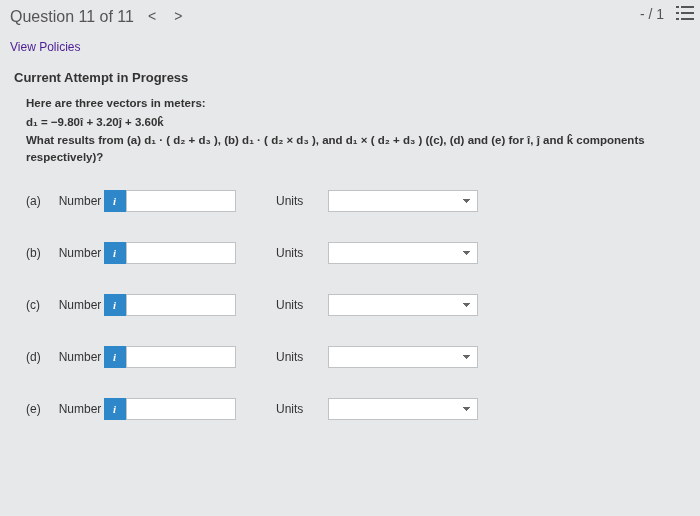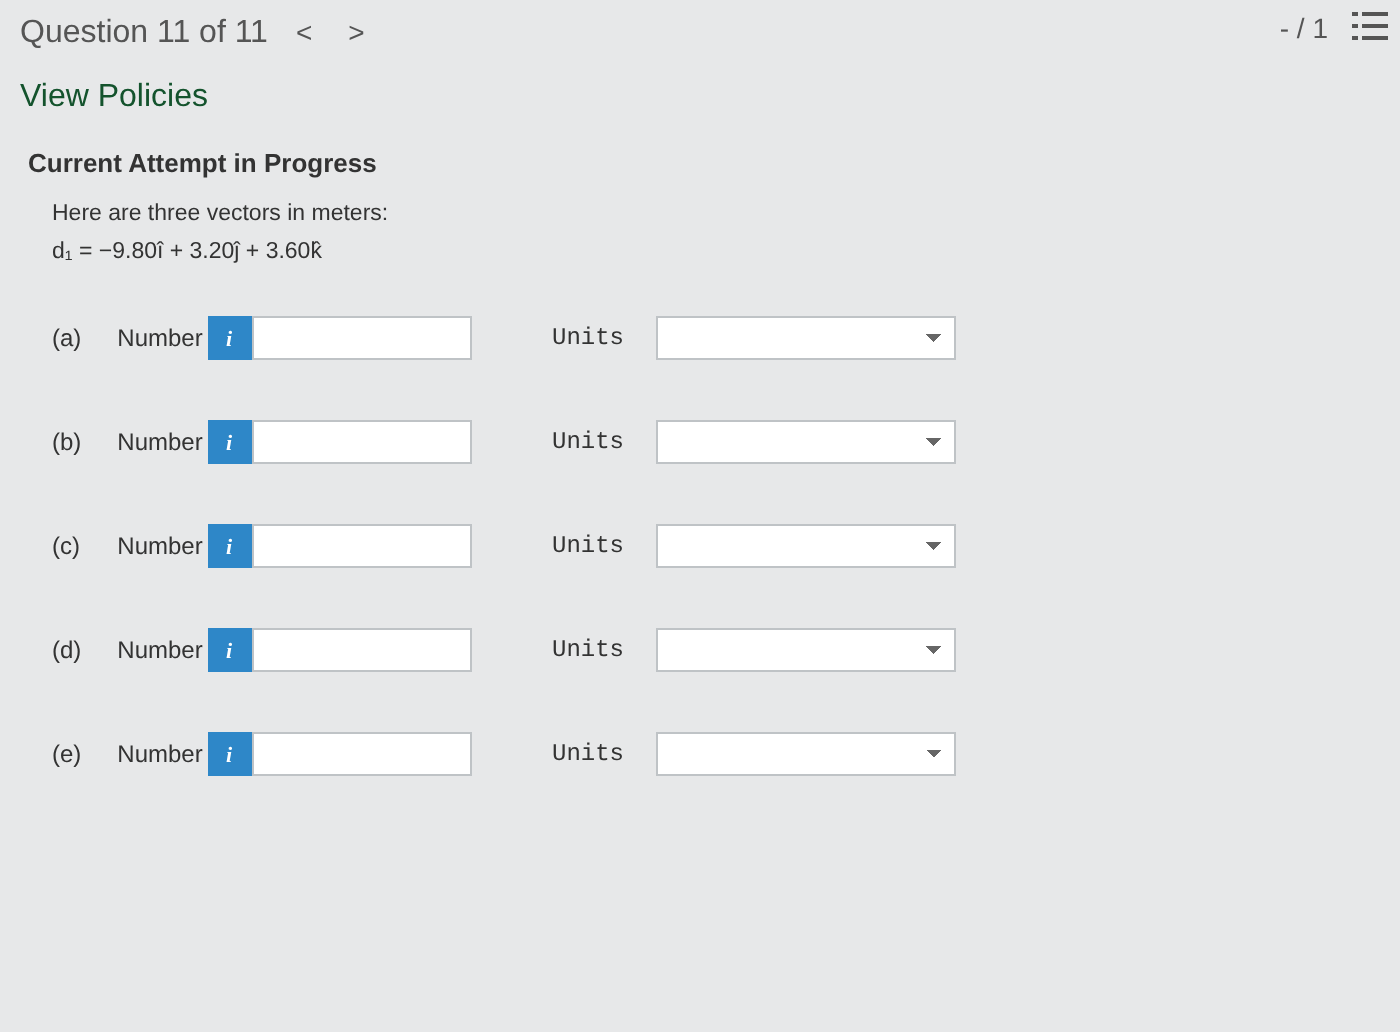--- a/index.html
+++ b/index.html
@@ -16,24 +16,24 @@
     display: flex;
     align-items: flex-start;
     padding: 8px 10px 0 10px;
   }
   .qnum { font-size: 16px; color: #555; }
   .arrows { margin-left: 14px; display: flex; gap: 18px; color: #555; font-size: 14px; }
   .arrow { cursor: pointer; }
   .scorebox { position: absolute; right: 36px; top: 6px; font-size: 14px; color: #555; }
   .menuicon { position: absolute; right: 6px; top: 5px; width: 18px; height: 16px; cursor: pointer; }
   .menuicon svg { width: 100%; height: 100%; }
-  .policies { color: #14532d; font-size: 16px; padding: 14px 10px 10px 10px; cursor: pointer; }
+  .policies { color: #4c1d95; font-size: 12px; padding: 14px 10px 10px 10px; cursor: pointer; }
   .attempt { font-size: 13px; font-weight: bold; padding: 6px 10px 10px 14px; color: #333; }
   .prompt { font-size: 11.5px; padding: 0 20px 0 26px; line-height: 1.45; color: #333; }
-  .prompt p { margin-bottom: 2px; }
+  .prompt p { margin-bottom: 2px; font-weight: bold; }
   .answers { padding: 18px 0 0 26px; }
   .row {
     display: flex;
     align-items: center;
     height: 30px;
     margin-bottom: 22px;
   }
   .part { width: 30px; font-size: 12px; color: #333; }
   .numlabel { width: 48px; font-size: 12px; color: #333; text-align: center; }
   .info {
@@ -44,21 +44,21 @@
   }
   .info svg { width: 12px; height: 12px; }
   .numbox {
     width: 110px; height: 22px;
     border: 1px solid #bfc3c6;
     background: #fff;
     margin-left: 0;
     font-size: 12px;
     padding: 0 4px;
   }
-  .unitslabel { width: 52px; margin-left: 40px; font-size: 12px; color: #333; font-family: Liberation Mono, monospace; }
+  .unitslabel { width: 52px; margin-left: 40px; font-size: 12px; color: #333; }
   .unitsbox {
     width: 150px; height: 22px;
     border: 1px solid #bfc3c6;
     background: #fff;
     font-size: 12px;
     padding: 0 4px;
     appearance: none;
     background-image: linear-gradient(45deg, transparent 50%, #666 50%),
                       linear-gradient(135deg, #666 50%, transparent 50%);
     background-position: right 10px center, right 6px center;
@@ -88,20 +88,21 @@
   </svg>
 </div>
 
 <div class="policies">View Policies</div>
 
 <div class="attempt">Current Attempt in Progress</div>
 
 <div class="prompt">
   <p>Here are three vectors in meters:</p>
   <p>d₁ = −9.80î + 3.20ĵ + 3.60k̂</p>
+  <p>What results from (a) d₁ · ( d₂ + d₃ ), (b) d₁ · ( d₂ × d₃ ), and d₁ × ( d₂ + d₃ ) ((c), (d) and (e) for î, ĵ and k̂ components respectively)?</p>
 </div>
 
 <div class="answers">
 
   <div class="row">
     <span class="part">(a)</span>
     <span class="numlabel">Number</span>
     <span class="info">
       <svg viewBox="0 0 12 12">
           <text x="4" y="10" font-size="11" font-family="serif" font-style="italic" font-weight="bold" fill="#fff">i</text>

